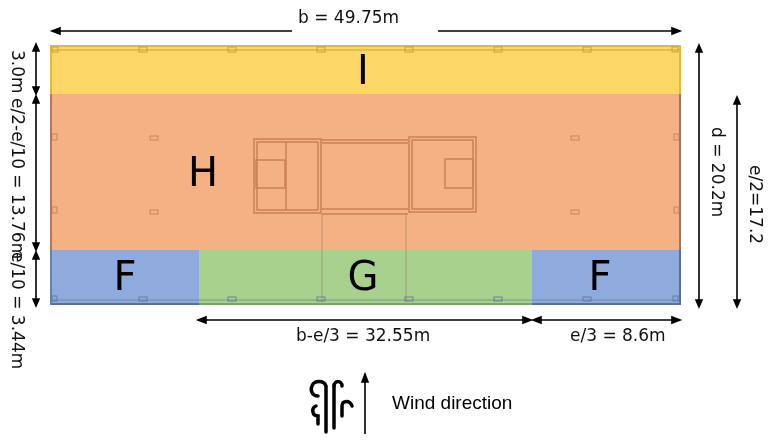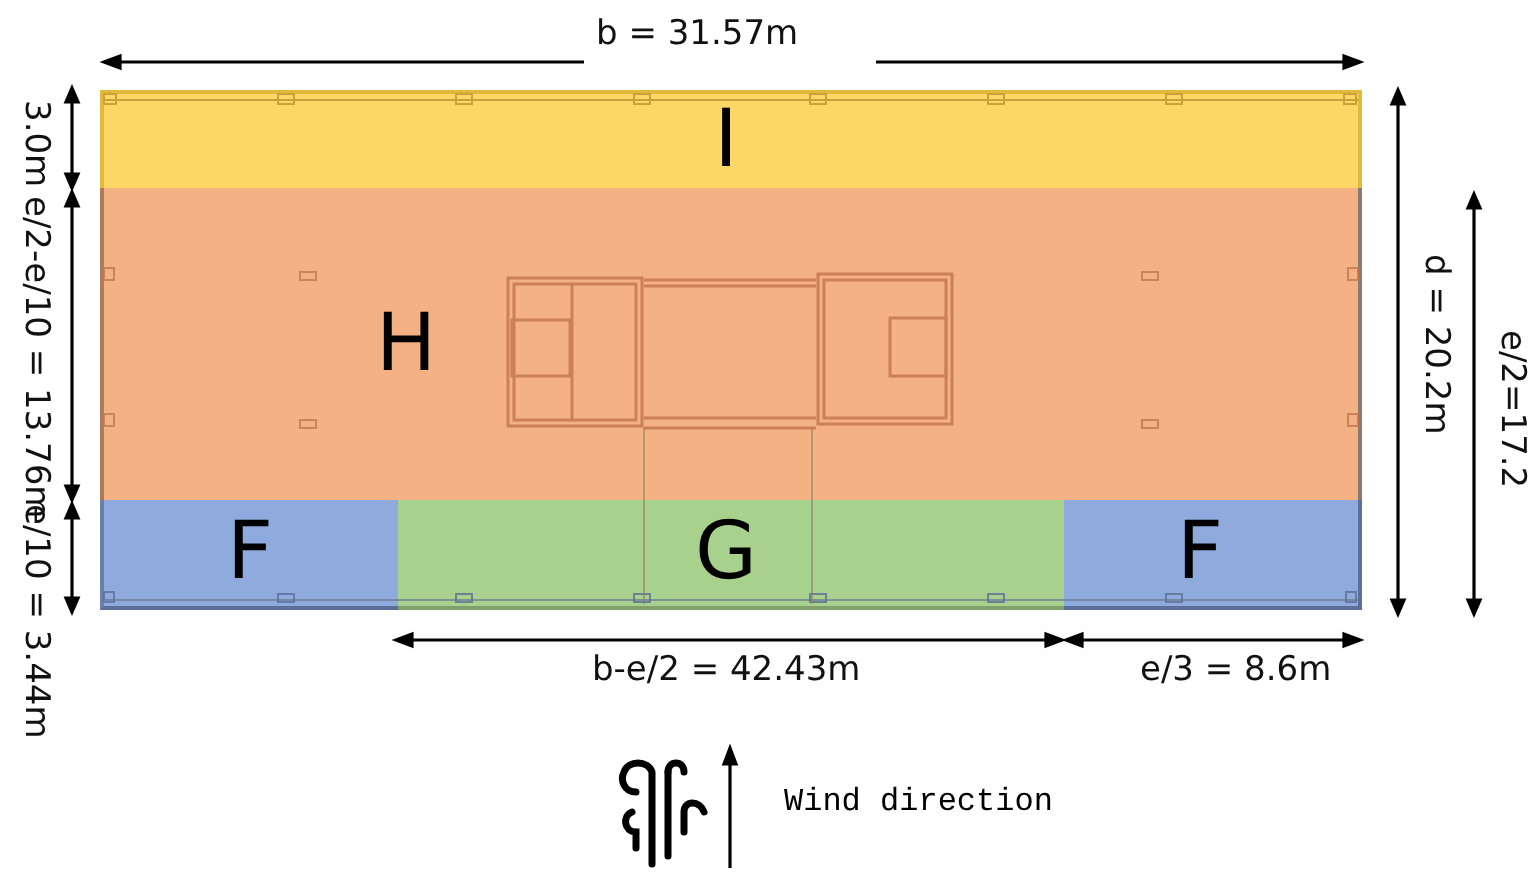--- a/index.html
+++ b/index.html
@@ -6,21 +6,21 @@
   body { width:768px; height:448px; position:relative; overflow:hidden;
          font-family: "Liberation Sans", "DejaVu Sans", sans-serif; color:#000; }
   .abs { position:absolute; }
   .zone { position:absolute; box-sizing:border-box; }
   .zone-letter { position:absolute; font-size:40px; line-height:40px; color:#000;
                  font-family:"DejaVu Sans", sans-serif; transform:translate(-50%,-50%); }
   .dim-label { position:absolute; font-size:17px; white-space:nowrap; color:#111;
                font-family:"DejaVu Sans", sans-serif; }
   .vlabel { transform-origin:left top; }
   svg { position:absolute; left:0; top:0; overflow:visible; }
-  .legend-text { position:absolute; font-size:16px; font-family:Liberation Mono, monospace; }
+  .legend-text { position:absolute; font-size:19px; font-family:Liberation Sans, sans-serif; }
 </style>
 </head>
 <body>
 
 <div class="zone" style="left:50px; top:45px; width:631px; height:49px; background:#FCD766; border:2px solid #E2B93B; border-bottom:none;"></div>
 <div class="zone" style="left:50px; top:94px; width:631px; height:156px; background:#F4B183; border-left:2px solid #B07A5A; border-right:2px solid #8a7a74;"></div>
 <div class="zone" style="left:50px; top:250px; width:149px; height:55px; background:#8FAADC; border-left:2px solid #6b7fa8; border-bottom:2px solid #5c6f99;"></div>
 <div class="zone" style="left:199px; top:250px; width:333px; height:55px; background:#A9D18E; border-bottom:2px solid #7fa06a;"></div>
 <div class="zone" style="left:532px; top:250px; width:149px; height:55px; background:#8FAADC; border-right:2px solid #5c6f99; border-bottom:2px solid #5c6f99;"></div>
 
@@ -120,30 +120,30 @@
     <polygon points="365,374 362,382 368,382"></polygon>
   </g>
 </svg>
 
 <span class="zone-letter" style="left:363px; top:70px;">I</span>
 <span class="zone-letter" style="left:203px; top:172px;">H</span>
 <span class="zone-letter" style="left:125px; top:276px;">F</span>
 <span class="zone-letter" style="left:363px; top:276px;">G</span>
 <span class="zone-letter" style="left:600px; top:276px;">F</span>
 
-<span class="dim-label" style="left:298px; top:7px;">b = 31.57m</span>
+<span class="dim-label" style="left:298px; top:7px;">b = 49.75m</span>
 
 <span class="dim-label vlabel" style="left:28px; top:50px; transform:rotate(90deg) translate(0,0); transform-origin:left top;">3.0m</span>
 <span class="dim-label vlabel" style="left:28px; top:98px; transform:rotate(90deg); transform-origin:left top;">e/2-e/10 = 13.76m</span>
 <span class="dim-label vlabel" style="left:28px; top:252px; transform:rotate(90deg); transform-origin:left top;">e/10 = 3.44m</span>
 
 <span class="dim-label vlabel" style="left:728px; top:127px; transform:rotate(90deg); transform-origin:left top;">d = 20.2m</span>
 <span class="dim-label vlabel" style="left:766px; top:165px; transform:rotate(90deg); transform-origin:left top;">e/2=17.2</span>
 
-<span class="dim-label" style="left:296px; top:325px;">b-e/2 = 42.43m</span>
+<span class="dim-label" style="left:296px; top:325px;">b-e/3 = 32.55m</span>
 <span class="dim-label" style="left:570px; top:325px;">e/3 = 8.6m</span>
 
 <div class="abs" style="left:300px; top:372px; width:240px; height:66px;">
   <svg width="50" height="66" style="left:6px; top:0;">
     <g fill="none" stroke="#000" stroke-width="3.5" stroke-linecap="round">
       <path d="M12,24 C6,24 4,18 6,14 C8,8 18,8 20,14 L20,60"></path>
       <path d="M20,60"></path>
       <path d="M10,34 C5,36 6,44 12,44 L12,52"></path>
       <path d="M28,14 L28,56"></path>
       <path d="M36,44 L36,34 C36,28 44,28 46,34"></path>

